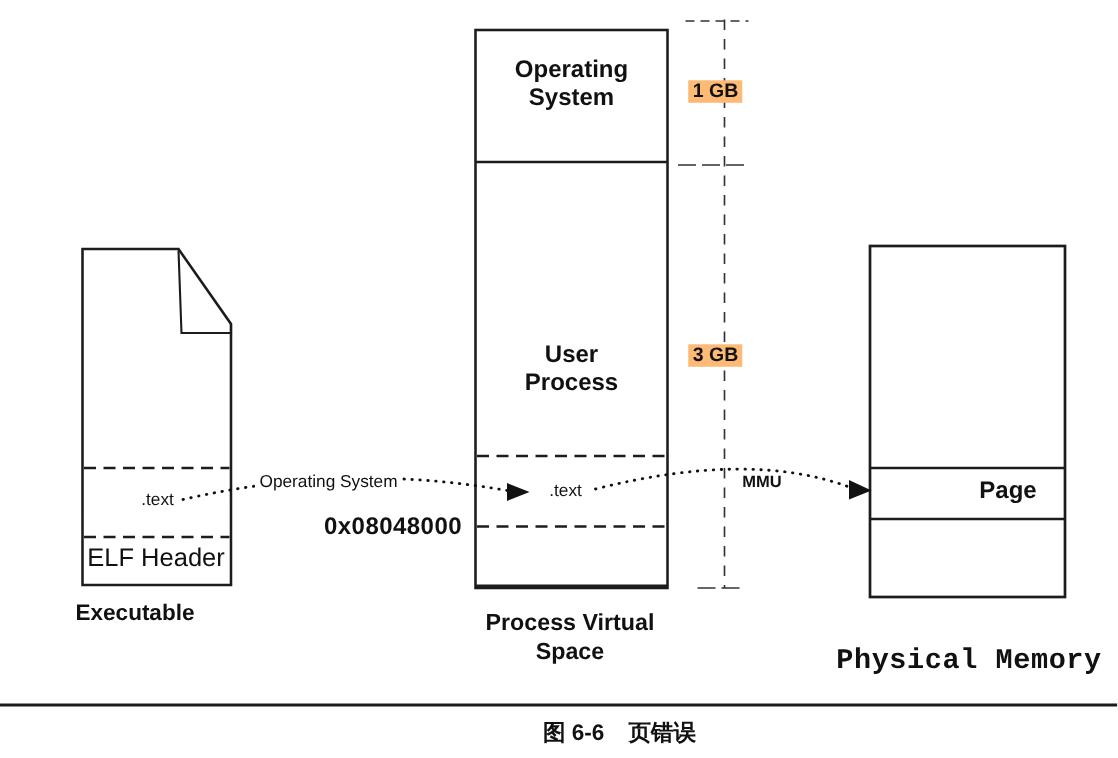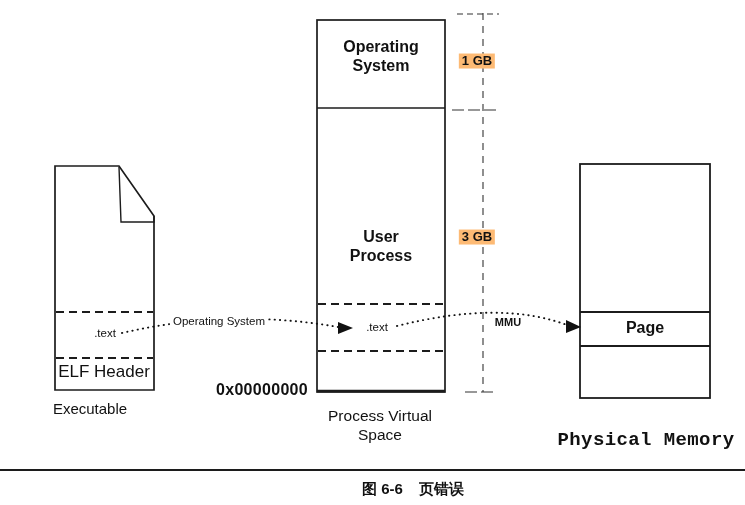--- a/index.html
+++ b/index.html
@@ -8,21 +8,21 @@
     width:745px;height:505px;
     background:#fff;
     font-family:"Liberation Sans","DejaVu Sans",sans-serif;
     color:#111;
     overflow:hidden;
   }
   svg.layer{position:absolute;left:0;top:0;width:745px;height:505px;}
   .lbl{position:absolute;line-height:1.15;white-space:nowrap;}
   .ctr{transform:translate(-50%,-50%);text-align:center;}
   .wrapctr{text-align:center;white-space:normal;}
-  .b15{font-weight:normal;font-size:15px;}
+  .b15{font-weight:bold;font-size:15px;}
   .b16{font-weight:bold;font-size:16px;}
   .addr{font-weight:bold;font-size:16px;text-align:right;letter-spacing:.3px;}
   .small{font-size:11.5px;}
   .sizelbl{font-weight:bold;font-size:13px;background:#fdba74;padding:0 3px;}
   .onwhite{background:#fff;padding:0 3px;}
   .mono{font-family:"Liberation Mono","DejaVu Sans Mono",monospace;font-weight:bold;font-size:19px;letter-spacing:.4px;}
   .rule{position:absolute;left:0;top:469px;width:745px;height:2px;background:#1c1c1c;}
   .caption{position:absolute;left:413px;top:489px;transform:translate(-50%,-50%);
     display:flex;gap:16px;font-weight:bold;font-size:15px;white-space:nowrap;}
 </style>
@@ -72,31 +72,31 @@
   </svg>
 
   <div class="lbl small ctr" style="left:105px;top:334px;">.text</div>
   <div class="lbl ctr" style="left:104px;top:372px;font-size:17px;">ELF Header</div>
   <div class="lbl b15 ctr" style="left:90px;top:409px;">Executable</div>
 
   <div class="lbl b16 wrapctr" style="left:326px;top:37px;width:110px;line-height:19px;">Operating System</div>
   <div class="lbl b16 wrapctr" style="left:341px;top:227px;width:80px;line-height:19px;">User Process</div>
   <div class="lbl small ctr onwhite" style="left:377px;top:328px;">.text</div>
 
-  <div class="lbl addr" style="right:437px;top:381px;">0x00000000</div>
+  <div class="lbl addr" style="right:437px;top:343px;">0x08048000</div>
 
   <div class="lbl sizelbl ctr" style="left:477px;top:61px;">1 GB</div>
   <div class="lbl sizelbl ctr" style="left:477px;top:237px;">3 GB</div>
 
   <div class="lbl b15 wrapctr" style="left:304px;top:406px;width:152px;line-height:19px;font-size:15.5px;">Process Virtual Space</div>
 
   <div class="lbl small ctr onwhite" style="left:219px;top:322px;">Operating System</div>
   <div class="lbl ctr onwhite" style="left:508px;top:322px;font-size:11px;font-weight:bold;">MMU</div>
 
-  <div class="lbl b16 ctr" style="left:645px;top:328px;">Page</div>
+  <div class="lbl b16 ctr" style="left:672px;top:328px;">Page</div>
   <div class="lbl mono ctr" style="left:646px;top:441px;text-align:center;">Physical Memory</div>
 
   <div class="rule"></div>
   <div class="caption">
     <span>图 6-6</span>
     <span>页错误</span>
   </div>
 
 </div>
 

